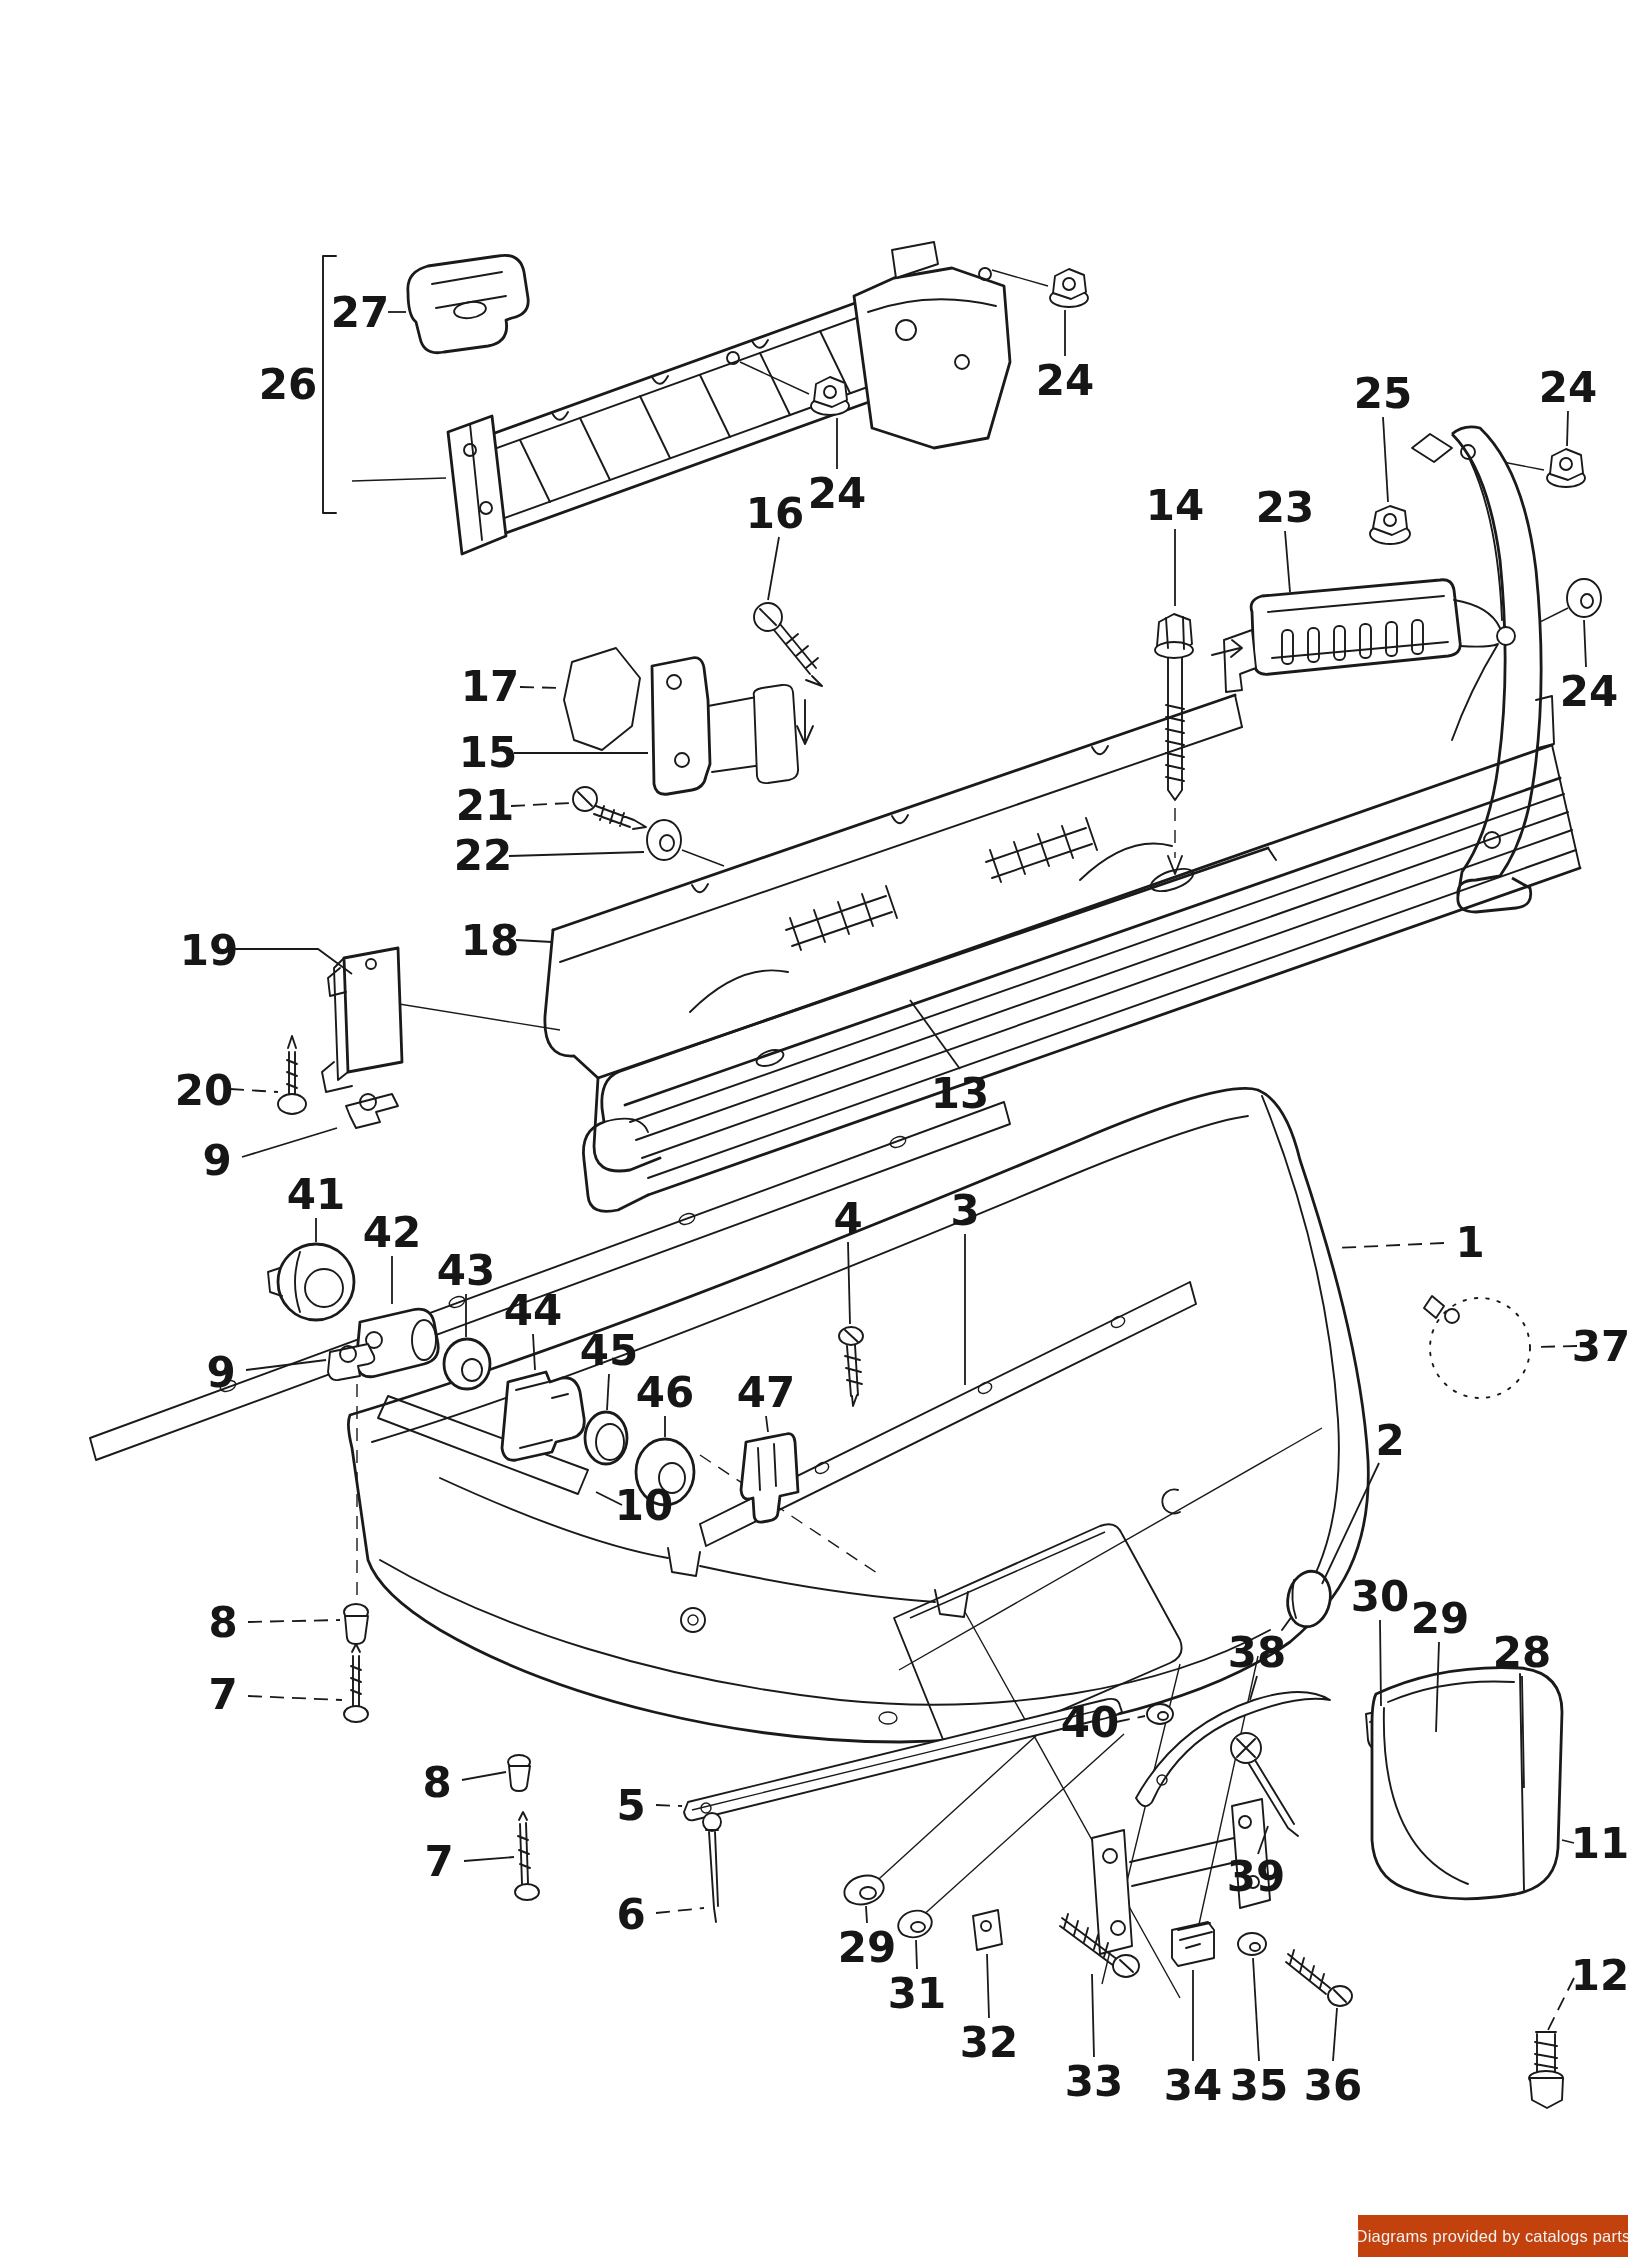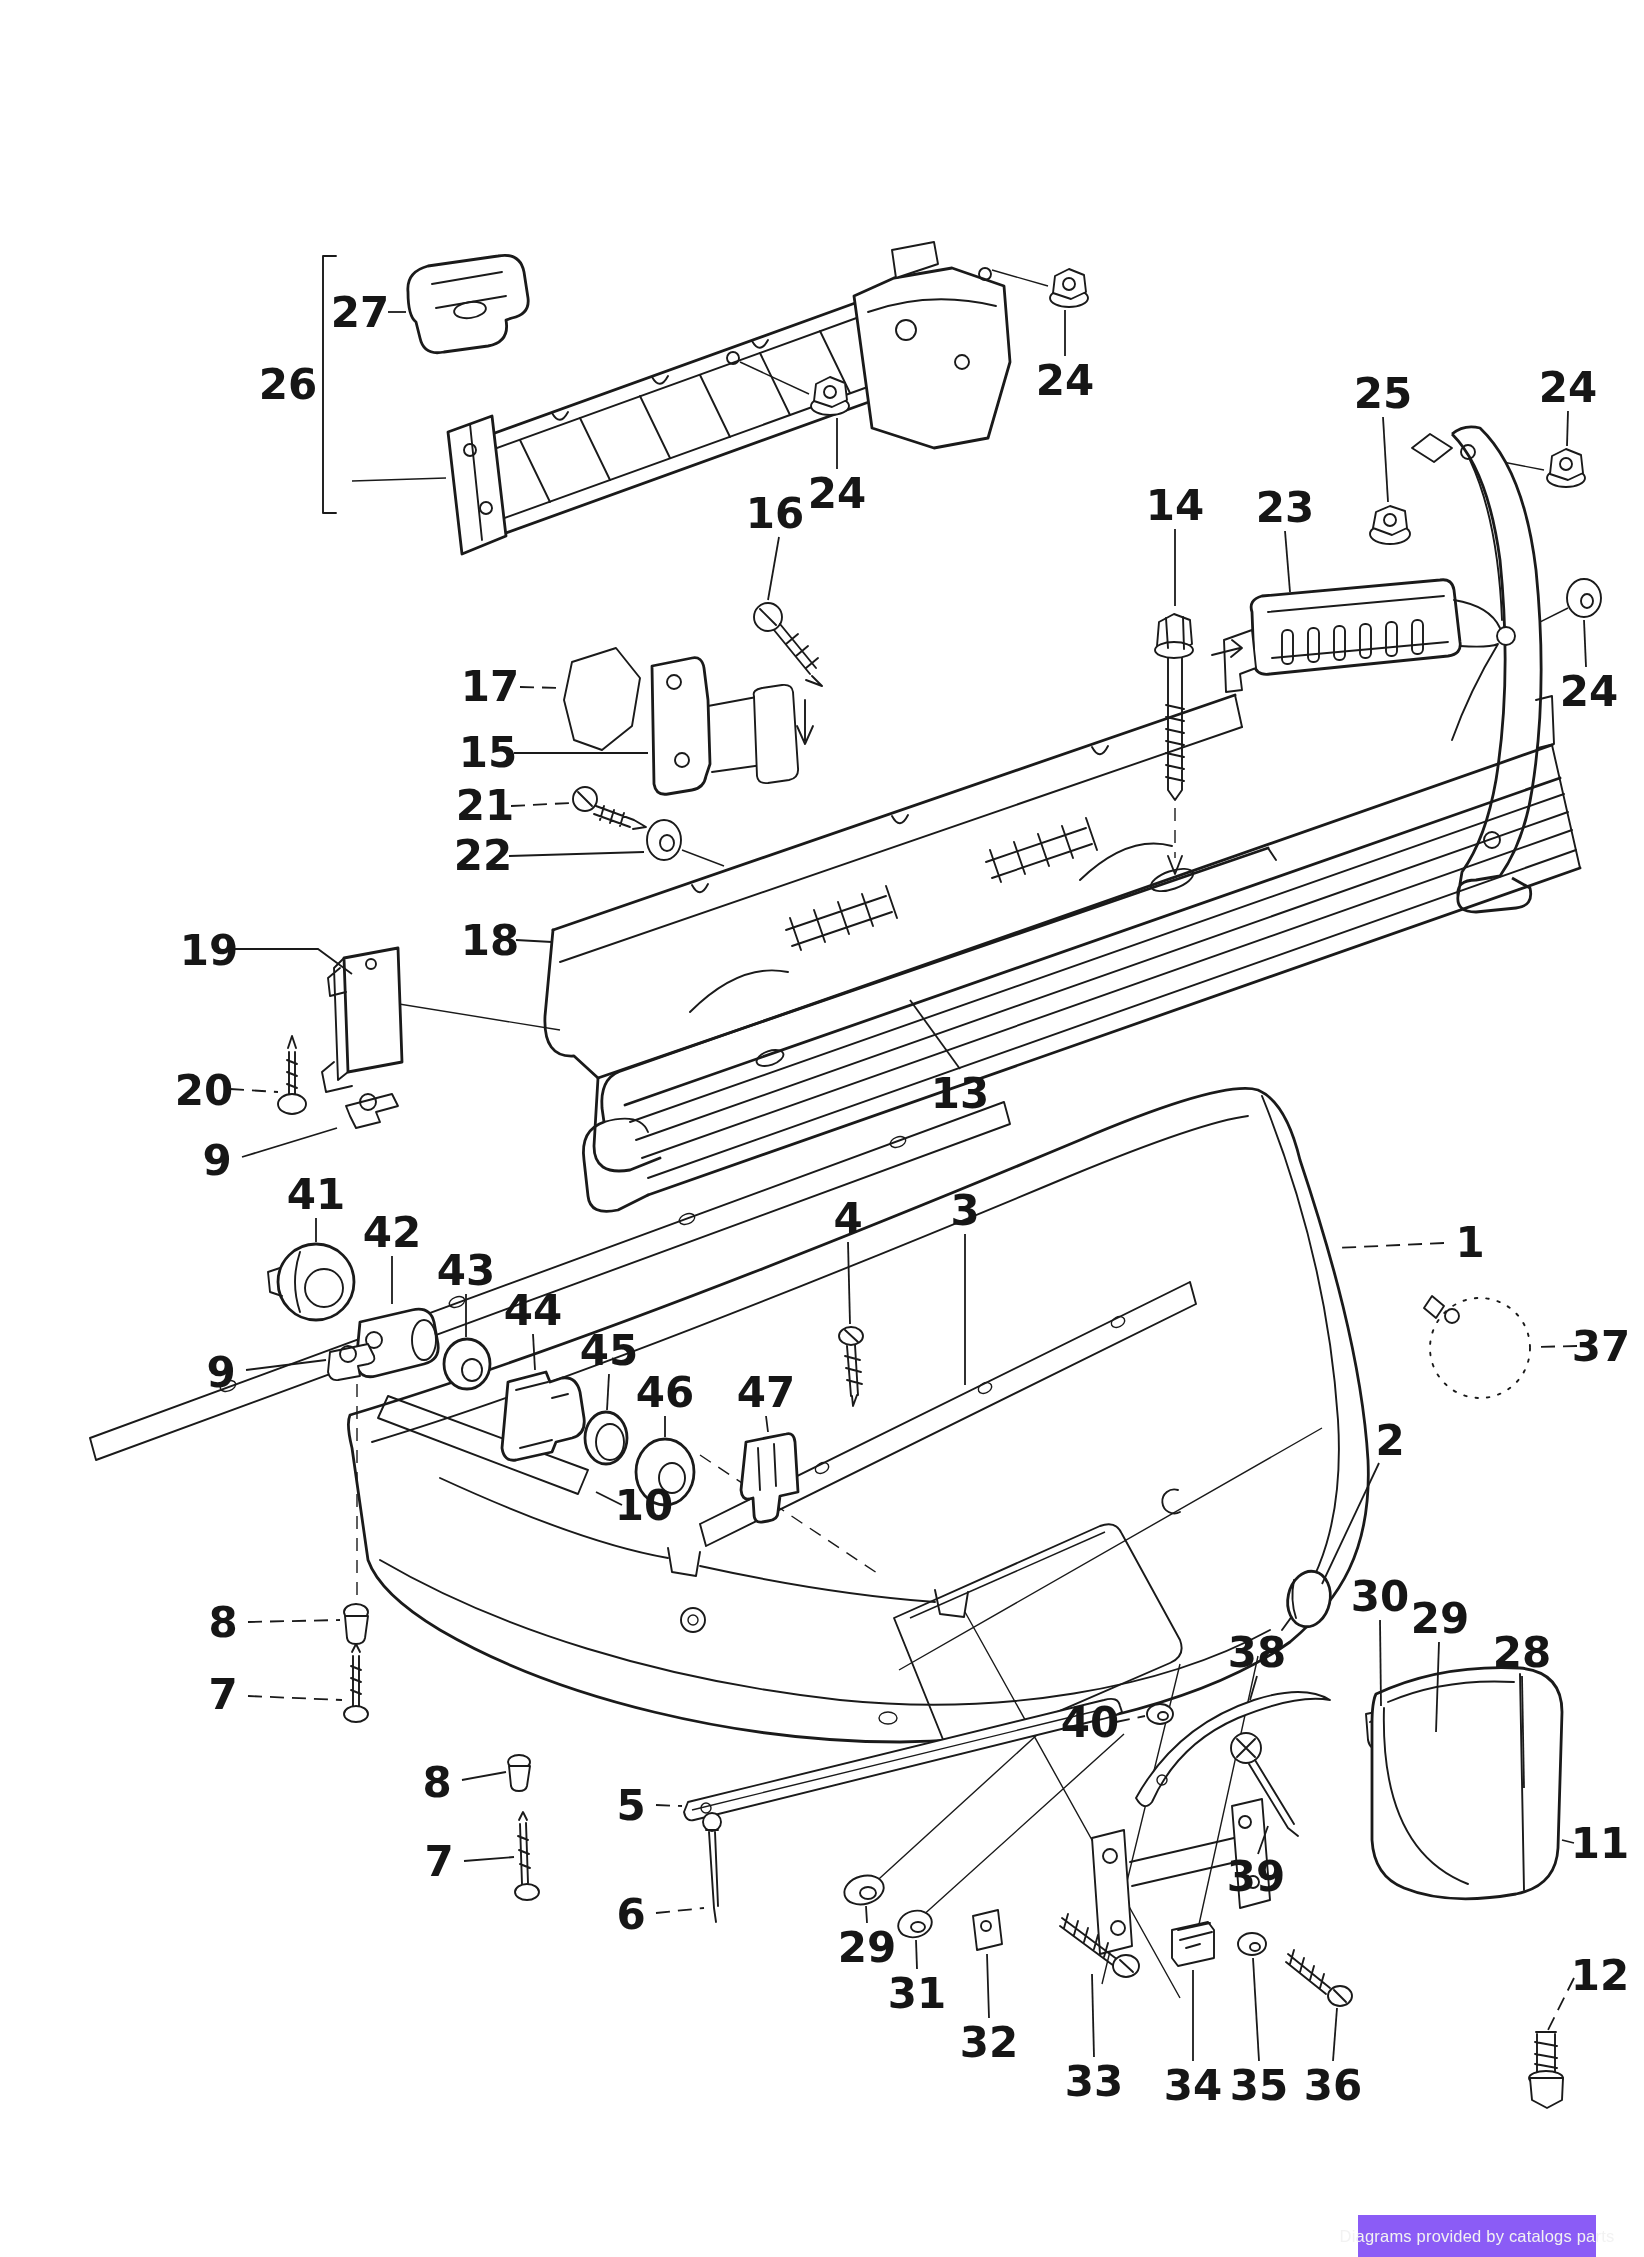--- a/index.html
+++ b/index.html
@@ -10,21 +10,21 @@
   .p2 {stroke:#1a1a1a;stroke-width:1.9;fill:none;stroke-linecap:round;stroke-linejoin:round;}
   .pw {stroke:#1a1a1a;stroke-width:2.8;fill:#ffffff;stroke-linejoin:round;}
   .pw2{stroke:#1a1a1a;stroke-width:1.9;fill:#ffffff;stroke-linejoin:round;}
   .thin{stroke:#1a1a1a;stroke-width:1.4;fill:none;}
   .dashln{stroke-dasharray:13 9;}
   .dotcirc{stroke-dasharray:2.5 9;stroke-linecap:round;}
   .leader{stroke:#1a1a1a;stroke-width:1.8;fill:none;}
   .leader.dash{stroke-dasharray:14 8;}
   .callout{font-family:"DejaVu Sans",sans-serif;font-size:42px;font-weight:700;fill:#161616;
            text-anchor:middle;}
-  .banner{position:absolute;left:1358px;top:2215px;width:238px;height:42px;background:#8b5cf6;
+  .banner{position:absolute;left:1358px;top:2215px;width:270px;height:42px;background:#c2410c;
           display:flex;align-items:center;justify-content:center;}
   .banner span{color:#f2f2f2;font-size:16.5px;letter-spacing:.2px;white-space:nowrap;}
 </style>
 </head>
 <body>
 
 <div class="stage">
 <svg width="1644" height="2257" viewBox="0 0 1644 2257">
   <defs>
     <pattern id="stip" width="9" height="9" patternUnits="userSpaceOnUse">

